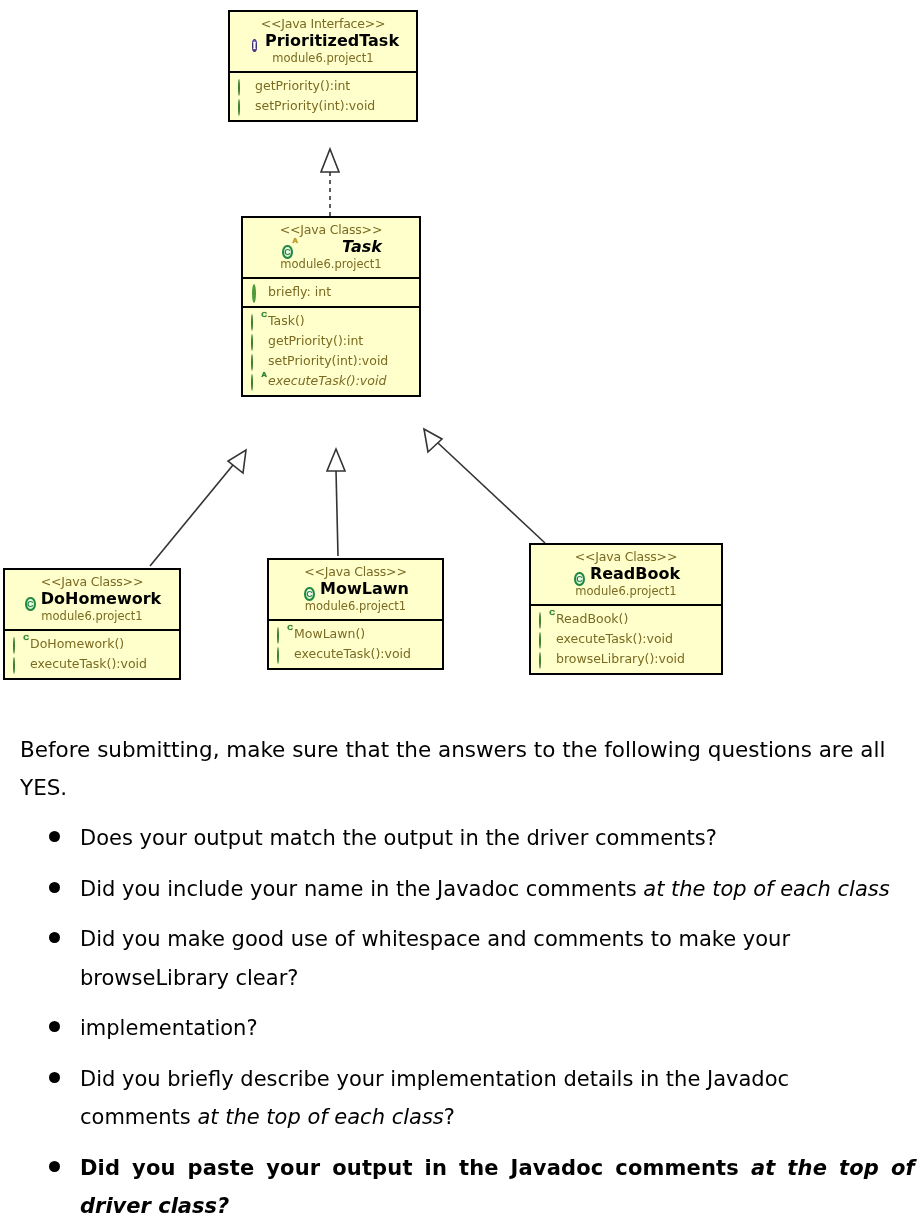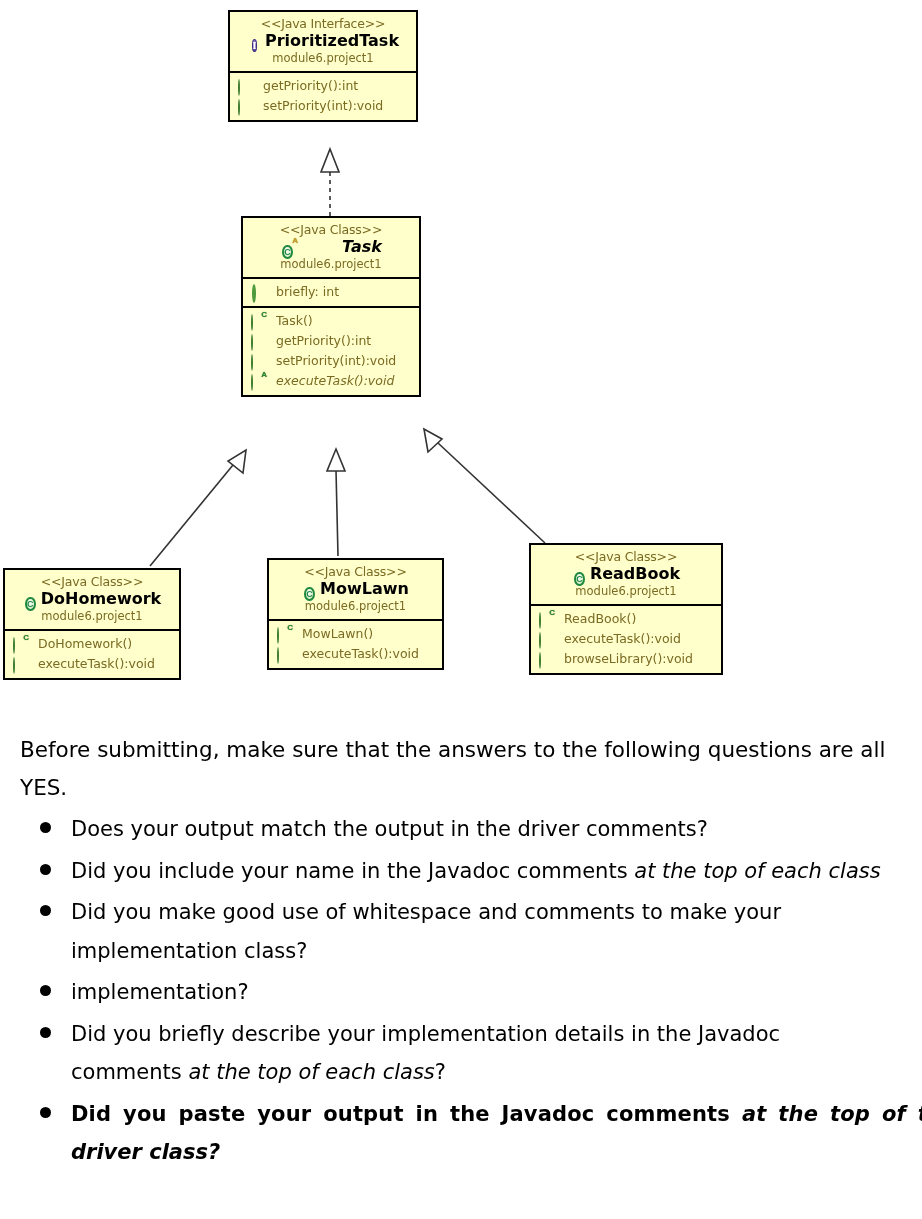--- a/index.html
+++ b/index.html
@@ -73,21 +73,21 @@
     font-size: 11.5px;
     color: #7a6a22;
     line-height: 15px;
     white-space: nowrap;
   }
 
   
   .member {
     display: flex;
     align-items: center;
-    gap: 12px;
+    gap: 4px;
     padding: 1px 0 1px 6px;
     font-size: 12.5px;
     color: #7a6a22;
     line-height: 18px;
     white-space: nowrap;
   }
   .member .mtext { display: inline-block; }
   .member.abstract .mtext { font-style: italic; }
 
   
@@ -171,21 +171,21 @@
   ul.checklist {
     list-style: none;
     margin: 0;
     padding: 0;
   }
   ul.checklist li {
     position: relative;
     padding-left: 68px;
     font-size: 21px;
     line-height: 38.5px;
-    margin: 3px;
+    margin: 12px;
   }
   ul.checklist li .bullet {
     position: absolute;
     left: 37px;
     top: 12px;
     width: 11px;
     height: 11px;
     border-radius: 50%;
     background: #000000;
   }
@@ -386,21 +386,21 @@
         <span class="bullet"></span>
         <span class="bl-line"><span>Does your output match the output in the driver comments?</span></span>
       </li>
       <li>
         <span class="bullet"></span>
         <span class="bl-line"><span>Did you include your name in the Javadoc comments </span><span class="em-italic">at the top of each class</span></span>
       </li>
       <li>
         <span class="bullet"></span>
         <span class="bl-line"><span>Did you make good use of whitespace and comments to make your</span></span>
-        <span class="bl-line"><span>implementation class?</span></span>
+        <span class="bl-line"><span>browseLibrary clear?</span></span>
       </li>
       <li>
         <span class="bullet"></span>
         <span class="bl-line"><span>implementation?</span></span>
       </li>
       <li>
         <span class="bullet"></span>
         <span class="bl-line"><span>Did you briefly describe your implementation details in the Javadoc</span></span>
         <span class="bl-line"><span>comments </span><span class="em-italic">at the top of each class</span><span>?</span></span>
       </li>

